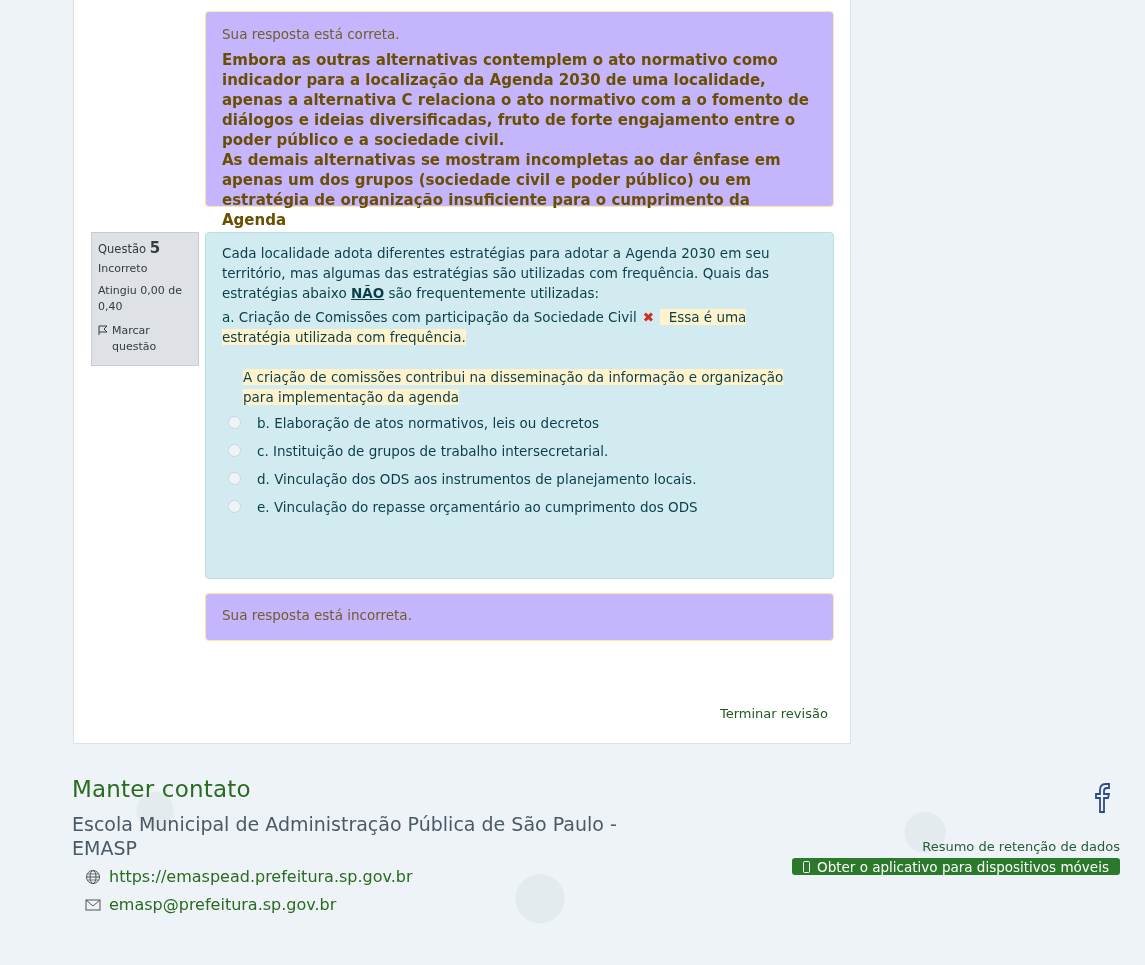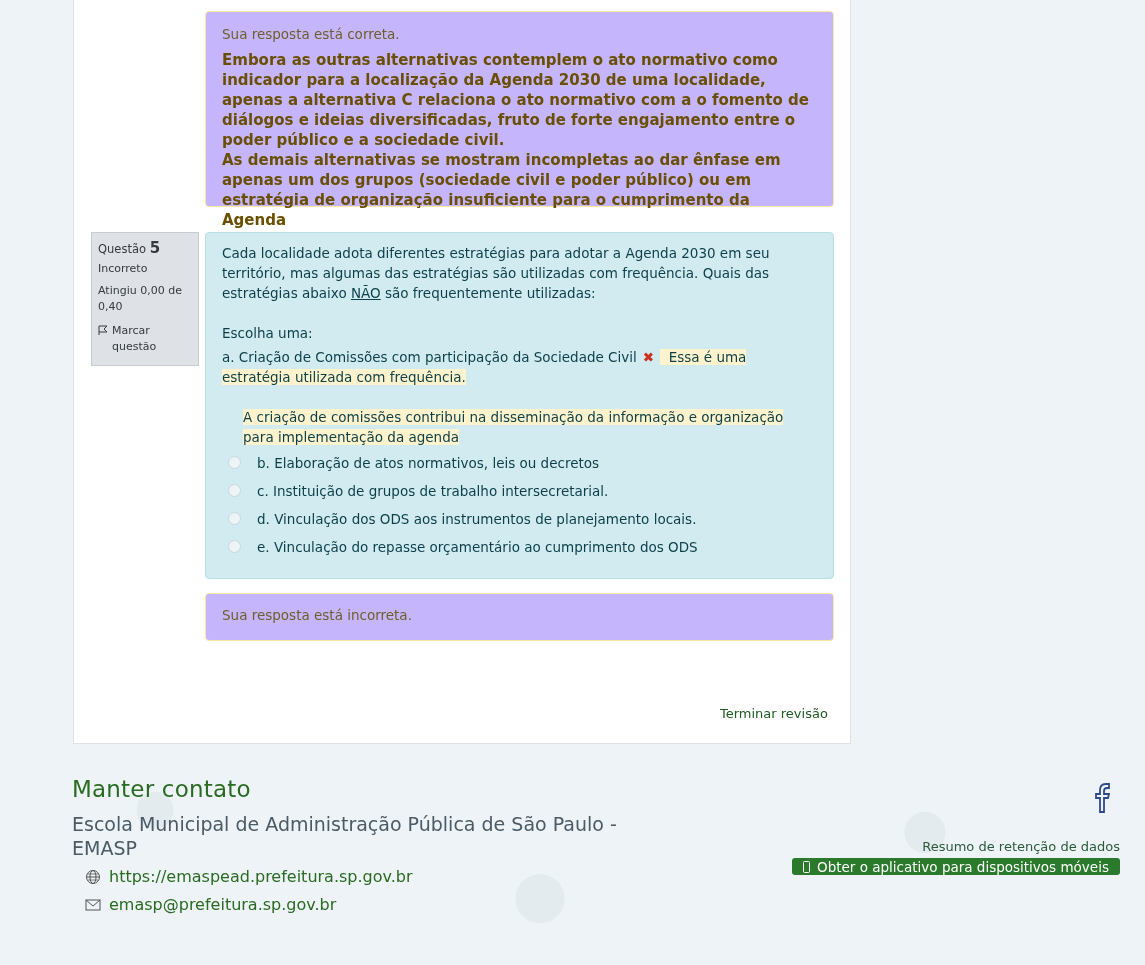--- a/index.html
+++ b/index.html
@@ -36,21 +36,21 @@
   .qinfo .grade { margin-top: 6px; }
   .qinfo .flag { margin-top: 8px; display: flex; }
   .qinfo .flag svg { margin-right: 4px; margin-top: 2px; flex-shrink: 0; }
 
   .qtext {
     position: absolute; left: 205px; top: 232px; width: 629px; height: 347px;
     background: #d2ebf0; border: 1px solid #b9dfe6; border-radius: 4px;
     color: #0a3f4a; font-size: 13.5px; line-height: 20px;
     padding: 10px 16px;
   }
-  .qtext .question u { font-weight: normal; margin-top: 8px; }
+  .qtext .question u { font-weight: bold; margin-top: 8px; }
   .qtext .prompt { margin-top: 20px; }
   .answer-list { margin-top: 4px; }
   .ans { display: flex; align-items: flex-start; margin-bottom: 8px; position: relative; }
   .ans .radio {
     width: 13px; height: 13px; border-radius: 50%;
     border: 1px solid #c8d8dc; background: #eef4f6; margin: 3px 0 0 6px; flex-shrink: 0;
   }
   .ans .label { margin-left: 16px; }
   .ans-a { display: block; margin-bottom: 6px; }
   .ans-a .line1 { display: flex; align-items: flex-start; }
@@ -129,21 +129,20 @@
   <div class="flag">
     <svg width="10" height="11" viewBox="0 0 10 11">
       <path d="M1 1 L1 10 M1 1 L9 1 L6 4 L9 7 L1 7" fill="none" stroke="#343a40" stroke-width="1"></path>
     </svg>
     <span>Marcar questão</span>
   </div>
 </div>
 
 <div class="qtext">
   <div class="question"><span>Cada localidade adota diferentes estratégias para adotar a Agenda 2030 em seu território, mas algumas das estratégias são utilizadas com frequência. Quais das estratégias abaixo </span><u>NÃO</u><span> são frequentemente utilizadas:</span></div>
-  <div class="prompt">Escolha uma:</div>
 
   <div class="answer-list">
     <div class="ans-a">
       <div class="line1">
         <span class="radio checked"></span>
         <span class="label">
           <span>a. Criação de Comissões com participação da Sociedade Civil</span><span class="xmark">✖</span><span class="hl">&nbsp;&nbsp;<span>Essa é uma estratégia utilizada com frequência.</span></span>
         </span>
       </div>
       <div class="specfb">

